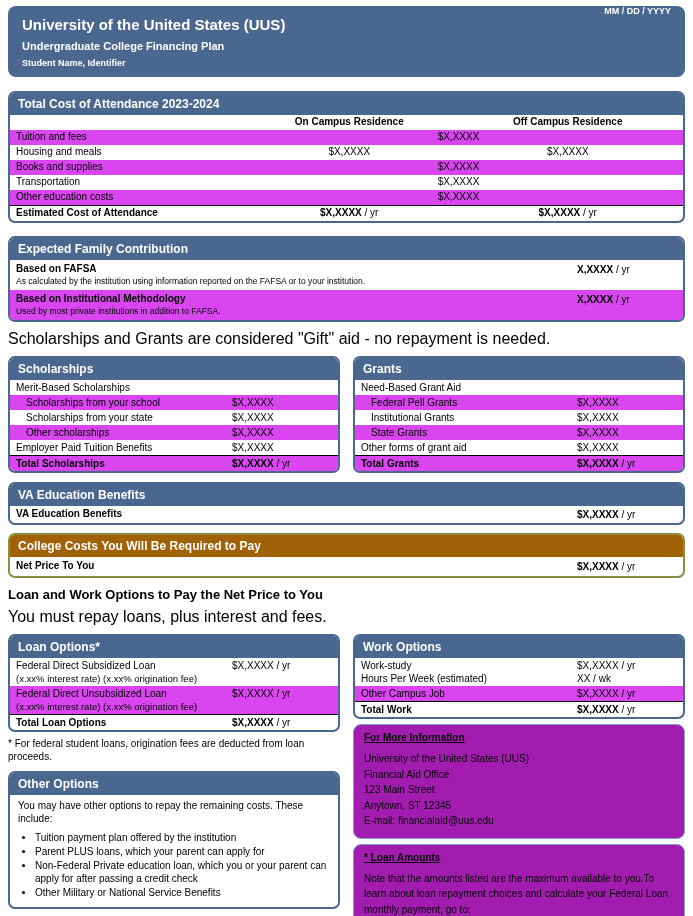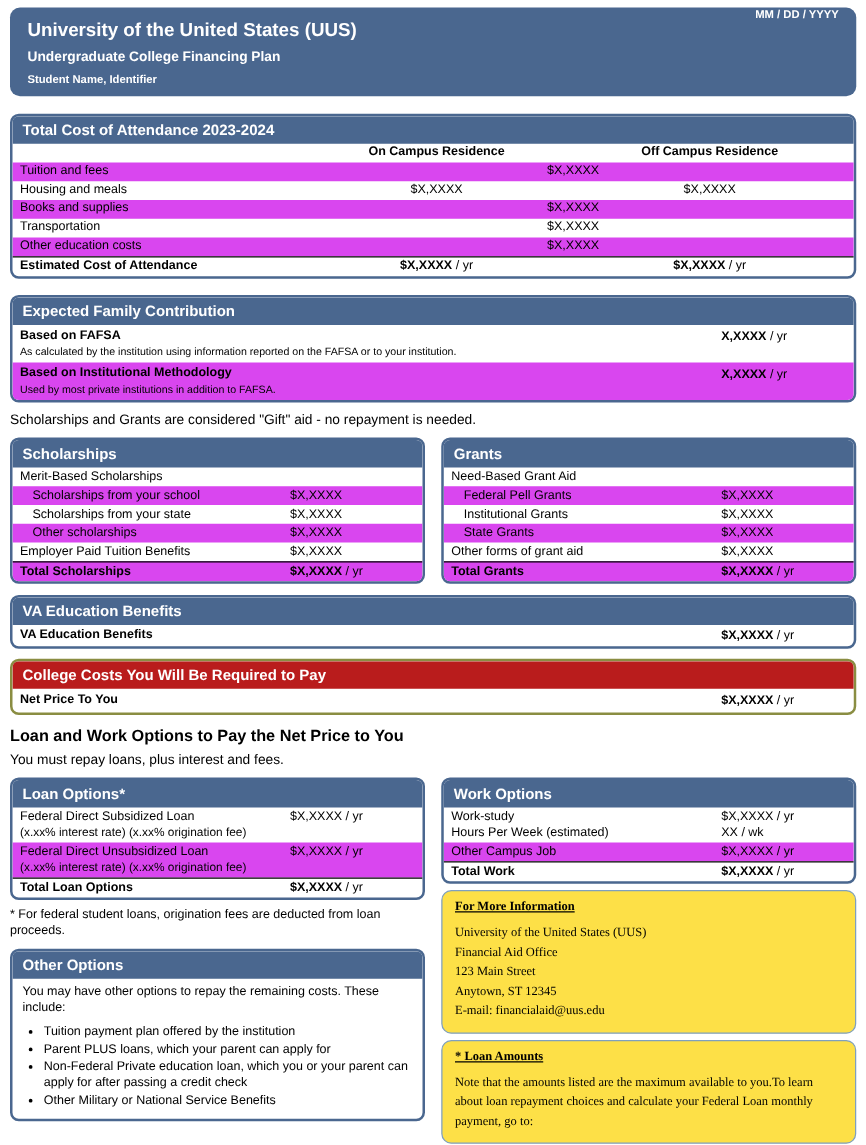--- a/index.html
+++ b/index.html
@@ -14,41 +14,41 @@
                  padding:10px 14px 9px; margin-bottom:14px; }
   .header-card .title { font-size:15px; font-weight:bold; }
   .header-card .subtitle { font-size:11px; font-weight:bold; margin-top:7px; }
   .header-card .student { font-size:9px; font-weight:bold; margin-top:6px; }
   .header-card .date { position:absolute; top:0; right:14px; font-size:9px; font-weight:bold; }
 
   
   .box { border:2px solid #4A678F; border-radius:7px; overflow:hidden; background:#fff; margin-bottom:13px; }
   .box-title { background:#4A678F; color:#fff; font-weight:bold; font-size:12px; padding:4px 8px; }
   .olive { border-color:#8A8D42; }
-  .olive .box-title { background:#b91c1c; }
+  .olive .box-title { background:#a16207; }
 
   .gray { background:#d946ef; }
 
   
   .trow { display:flex; font-size:10px; padding:1px 6px; min-height:15px; }
   .trow.total { border-top:1px solid #000; font-weight:bold; min-height:16px; }
   .c-label { width:224px; }
   .c-col { flex:1; text-align:center; }
 
   
   .efc-row { display:flex; padding:3px 6px 4px; font-size:10px; }
   .efc-main { flex:1; }
   .efc-label { font-weight:bold; font-size:10px; }
   .efc-sub { font-size:8.5px; margin-top:2px; }
   .efc-value { width:100px; padding-top:1px; }
   .per { font-weight:normal; }
 
   
   .h-section { font-size:13px; font-weight:bold; margin:9px 0 0; }
-  .h-sub { font-size:11px; margin:6px 0 8px; }
+  .h-sub { font-size:16px; margin:6px 0 8px; }
 
   
   .two-col { display:grid; grid-template-columns:332px 332px; column-gap:13px; align-items:start; }
 
   
   .m-row { display:flex; font-size:10px; padding:1px 6px; min-height:15px; align-items:center; }
   .m-label { flex:1; }
   .m-value { width:100px; }
   .m-row.indent .m-label { padding-left:10px; }
   .m-row.total { border-top:1px solid #000; font-weight:bold; min-height:16px; }
@@ -58,21 +58,21 @@
 
   
   .single-row { display:flex; font-size:10px; padding:3px 6px 4px; }
   .single-main { flex:1; }
   .single-value { width:100px; font-weight:bold; padding-top:1px; }
 
   .footnote { font-size:10px; line-height:13px; margin:5px 0 8px; }
 
   
   .note-box { border:1.5px solid #7FA0BE; border-radius:8px; padding:7px 10px 9px; font-size:10px;
-              background:#fde047; margin-bottom:6px;font-family:Liberation Serif, serif; }
+              background:#a21caf; margin-bottom:6px; }
   .note-title { font-weight:bold; text-decoration:underline; font-size:10px; }
   .note-lines { margin-top:8px; }
   .note-lines div { line-height:15.5px; }
   .note-para { margin-top:8px; line-height:15.5px; }
 
   
   .oo-body { font-size:10px; padding:4px 8px 7px; line-height:13px; }
   .oo-body ul { margin:6px 0 0; padding-left:17px; }
   .oo-body li { margin-bottom:1px; }
 </style>

